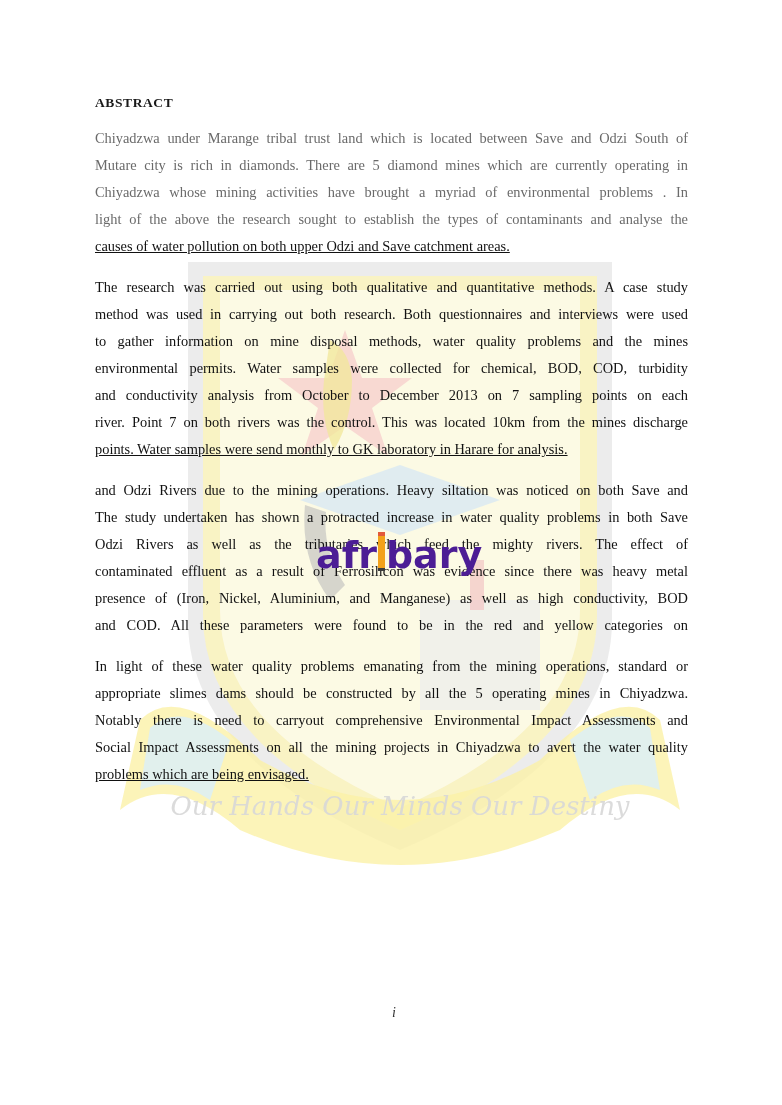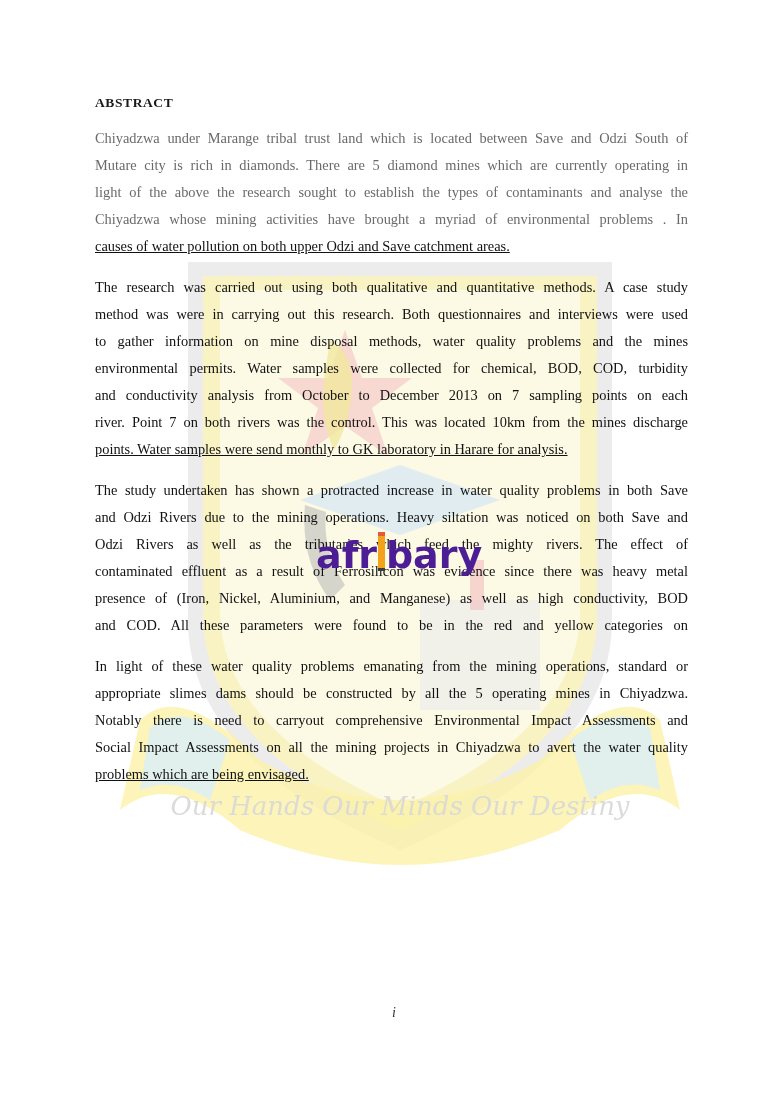--- a/index.html
+++ b/index.html
@@ -46,38 +46,38 @@
   <path d="M650 728 Q620 700 570 740 L590 800 Q625 775 660 790 Z" fill="#dceef6" opacity="0.85"></path>
   <text x="400" y="815" text-anchor="middle" font-family="DejaVu Serif, serif" font-style="italic" font-size="26" fill="#d8d8d8" opacity="0.9">Our Hands Our Minds Our Destiny</text>
 </svg>
 
 <div class="page">
   <div class="heading">ABSTRACT</div>
 
   <div class="para">
     <span class="line faded">Chiyadzwa under Marange tribal trust land which is located between Save and Odzi South of</span>
     <span class="line faded">Mutare city is rich in diamonds. There are 5 diamond mines which are currently operating in</span>
+    <span class="line faded">Chiyadzwa whose mining activities have brought a myriad of environmental problems . In</span>
     <span class="line faded">light of the above the research sought to establish the types of contaminants and analyse the</span>
-    <span class="line faded">Chiyadzwa whose mining activities have brought a myriad of environmental problems . In</span>
     <span class="line last">causes of water pollution on both upper Odzi and Save catchment areas.</span>
   </div>
 
   <div class="para">
     <span class="line">The research was carried out using both qualitative and quantitative methods. A case study</span>
-    <span class="line">method was were in carrying out this research. Both questionnaires and interviews were used</span>
+    <span class="line">method was used in carrying out both research. Both questionnaires and interviews were used</span>
     <span class="line">to gather information on mine disposal methods, water quality problems and the mines</span>
     <span class="line">environmental permits. Water samples were collected for chemical, BOD, COD, turbidity</span>
     <span class="line">and conductivity analysis from October to December 2013 on 7 sampling points on each</span>
     <span class="line">river. Point 7 on both rivers was the control. This was located 10km from the mines discharge</span>
     <span class="line last">points.  Water samples were send monthly to GK laboratory in Harare for analysis.</span>
   </div>
 
   <div class="para">
+    <span class="line">and Odzi Rivers due to the mining operations. Heavy siltation was noticed on both Save and</span>
     <span class="line">The study undertaken has shown a protracted increase in water quality problems in both Save</span>
-    <span class="line">and Odzi Rivers due to the mining operations. Heavy siltation was noticed on both Save and</span>
     <span class="line">Odzi Rivers as well as the tributaries which feed the mighty rivers. The effect of</span>
     <span class="line">contaminated effluent as a result of Ferrosilicon was evidence since there was heavy metal</span>
     <span class="line">presence of (Iron, Nickel, Aluminium, and Manganese) as well as high conductivity, BOD</span>
     <span class="line">and COD. All these parameters were found to be in the red and yellow categories on</span>
   </div>
 
   <div class="para">
     <span class="line">In light of these water quality problems emanating from the mining operations, standard or</span>
     <span class="line">appropriate slimes dams should be constructed by all the 5 operating mines in Chiyadzwa.</span>
     <span class="line">Notably there is need to carryout comprehensive Environmental Impact Assessments and</span>

